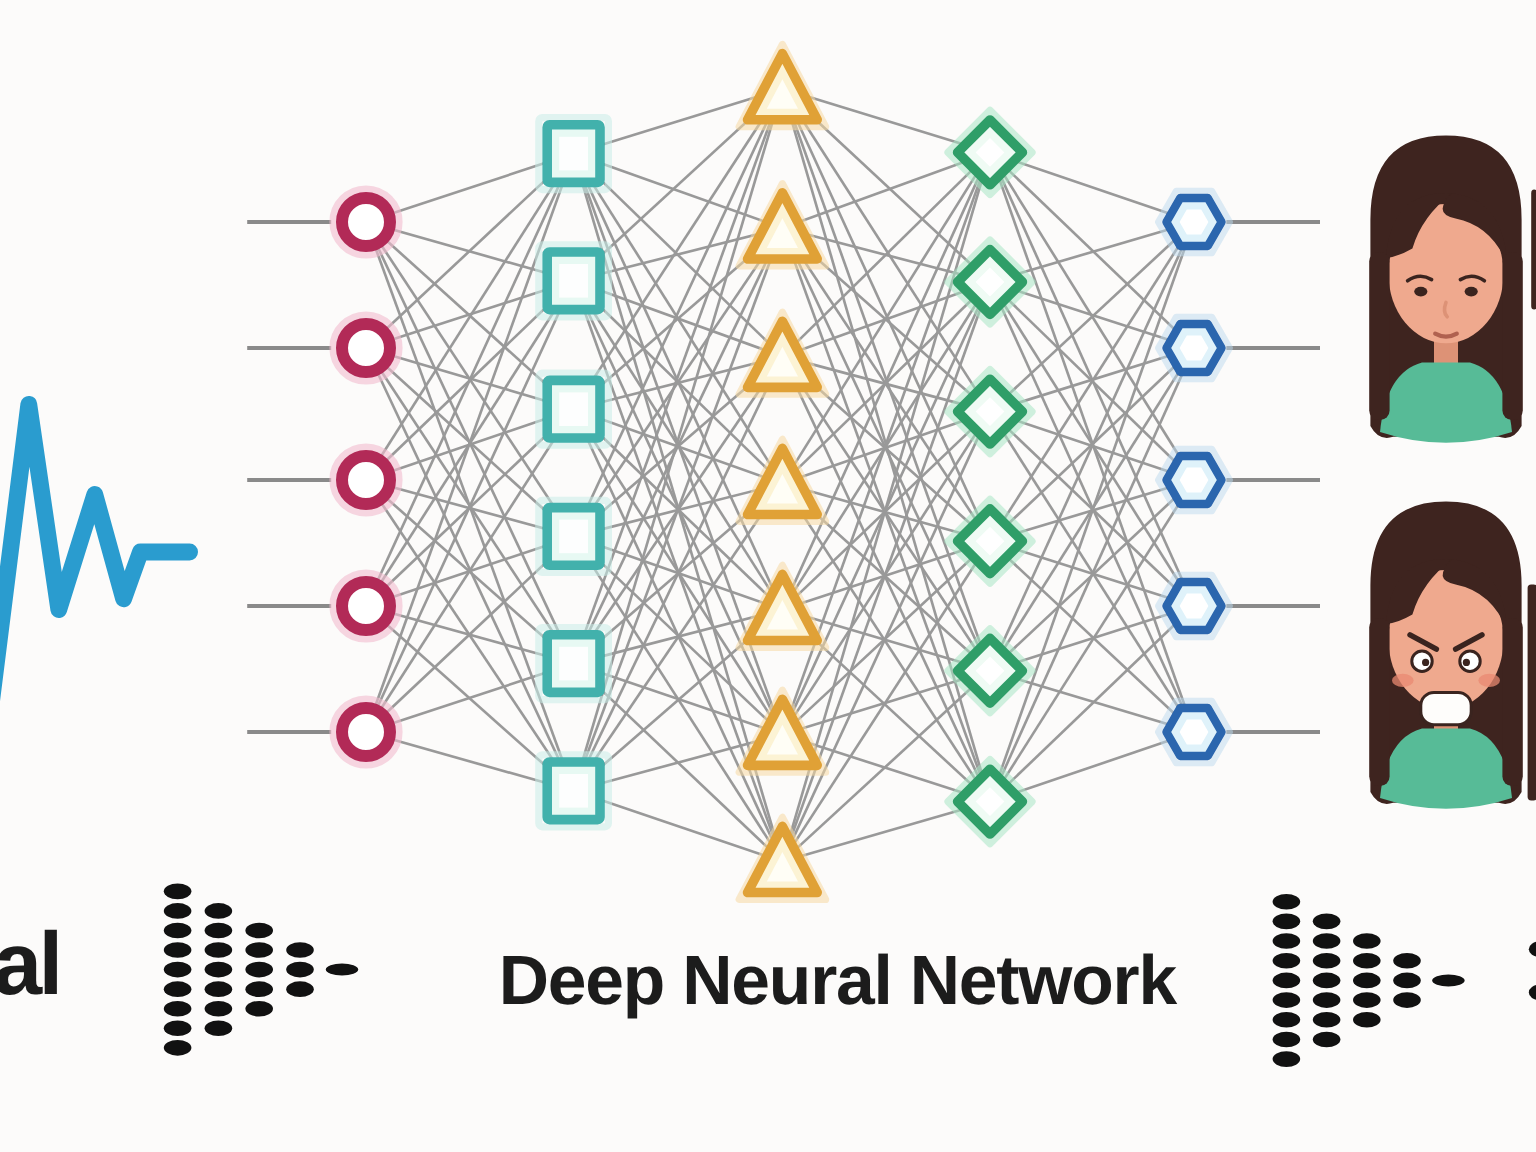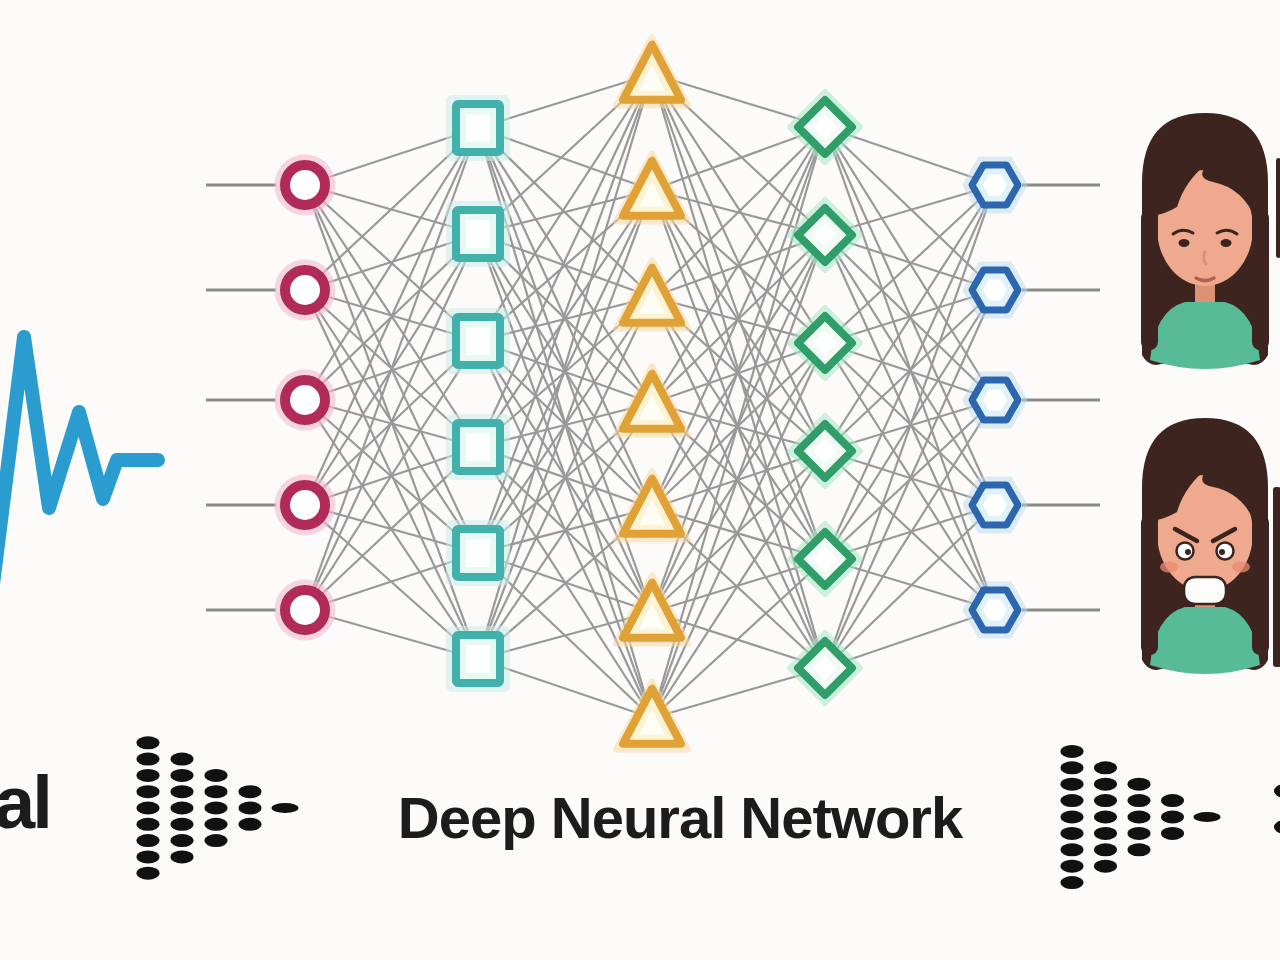--- a/index.html
+++ b/index.html
@@ -13,21 +13,21 @@
   #network-svg{position:absolute;left:0;top:0;}
   .big-label{
     position:absolute;
     font-weight:bold;
     color:#1c1c1c;
     white-space:nowrap;
     user-select:none;
   }
   #diagram-title{
     left:380px;top:784px;width:600px;
-    font-size:58px;letter-spacing:-1px;text-align:center;
+    font-size:58px;letter-spacing:-1px;text-align:right;
   }
   #signal-fragment{
     left:-6px;top:760px;
     font-size:74px;letter-spacing:-3px;
   }
 </style>
 </head>
 <body>
 
 <div id="stage" style="background: rgb(252, 251, 250);">

